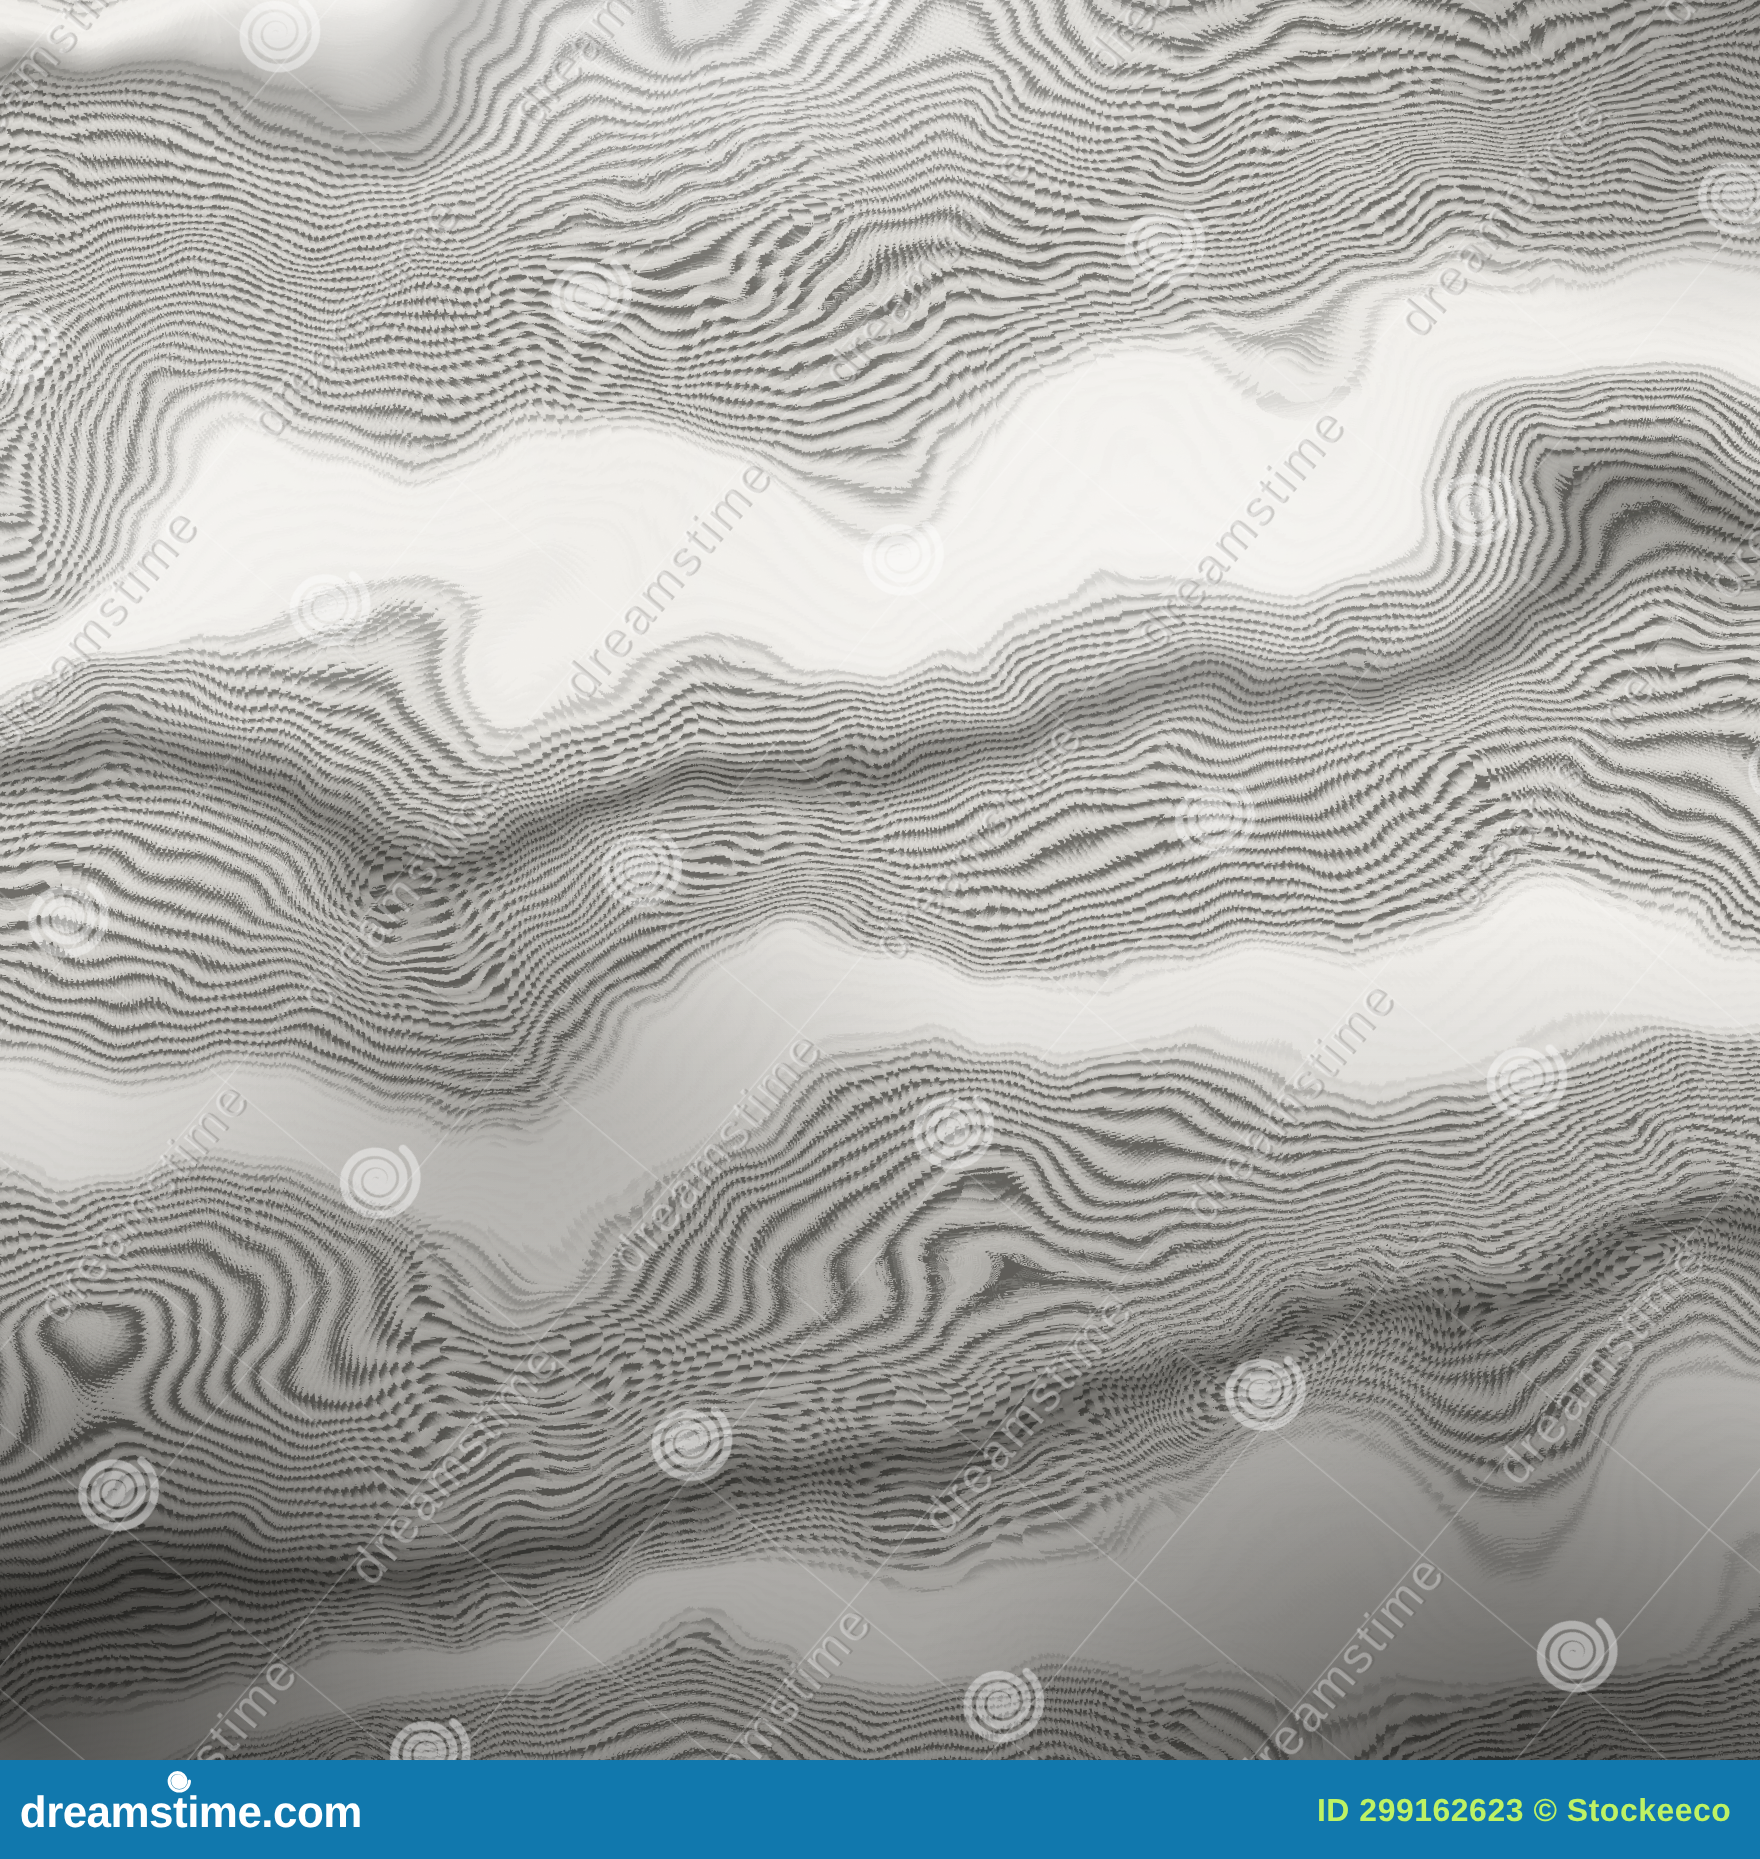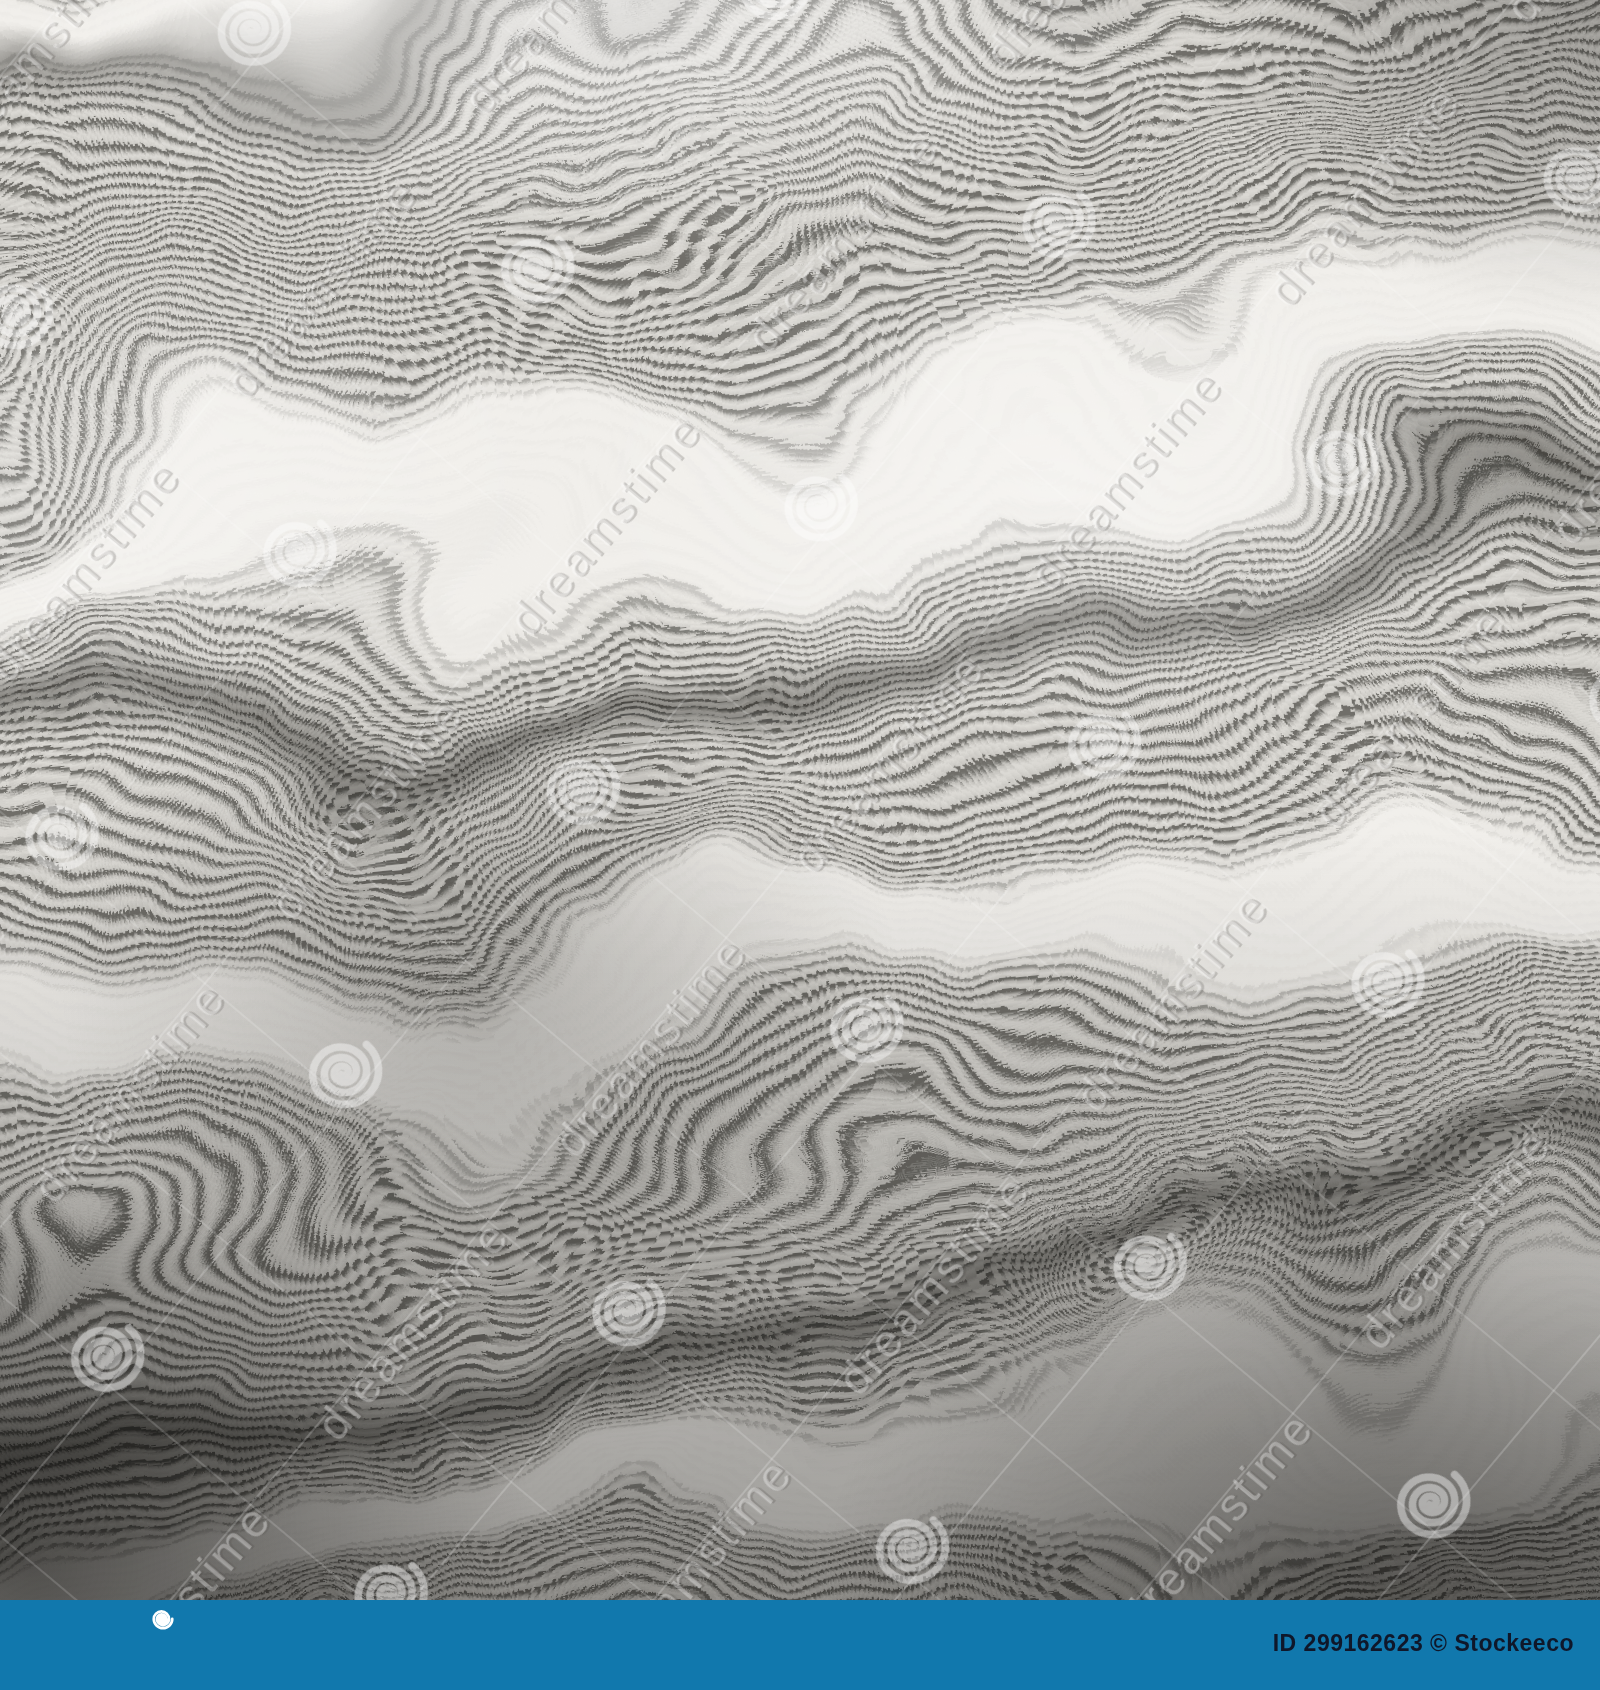--- a/index.html
+++ b/index.html
@@ -46,22 +46,22 @@
       radial-gradient(700px 420px at 8% 30%,  rgba(255,255,255,0.25), rgba(255,255,255,0) 60%);
   }
 
   .wm-svg { position:absolute; inset:0; pointer-events:none; }
 
   
   .footer-bar { position:absolute; left:0; bottom:0; width:1600px; height:90px; background:#1178ad; }
   .logo { position:absolute; left:18px; top:28px; font-size:40px; font-weight:700;
           letter-spacing:-0.5px; color:#ffffff; line-height:1; }
   .logo-spiral { position:absolute; left:151px; top:7px; }
-  .credit { position:absolute; right:26px; top:32px; font-size:23px; font-weight:700;
-            color:#0f172a; letter-spacing:0.5px; line-height:1; }
+  .credit { position:absolute; right:26px; top:32px; font-size:29px; font-weight:700;
+            color:#bef264; letter-spacing:0.5px; line-height:1; }
 </style>
 </head>
 <body>
 
 <div class="stage">
 
   <svg width="0" height="0" style="position:absolute" aria-hidden="true">
     <defs>
       <filter id="warp" x="-15%" y="-15%" width="130%" height="130%">
         <feTurbulence type="fractalNoise" baseFrequency="0.0022 0.0031" numOctaves="2" seed="7" result="big"></feTurbulence>
@@ -86,19 +86,20 @@
           <text x="12" y="122" font-size="46" letter-spacing="3" font-weight="400" fill="rgba(74,73,70,0.28)">dreamstime</text>
           <text x="10" y="120" font-size="46" letter-spacing="3" font-weight="400" fill="rgba(255,255,255,0.40)">dreamstime</text>
           <use href="#spiral-shape" transform="translate(300,255) scale(0.85)"></use>
         </pattern>
       </defs>
       <rect width="1600" height="1600" fill="url(#wmtile)" opacity="0.85"></rect>
     </svg>
   </div>
 
   <div class="footer-bar">
+    <div class="logo">dreamstime.com</div>
     <svg class="logo-spiral" width="24" height="24" viewBox="-52 -52 104 104">
       <path d="M 40 0 A 40 40 0 1 1 -40 0 A 33 33 0 1 1 26 0 A 26 26 0 1 1 -26 0 A 20 20 0 1 1 14 0 A 14 14 0 1 1 -14 0 A 9 9 0 1 1 4 0 A 5 5 0 1 1 -6 0" fill="none" stroke="#ffffff" stroke-width="12" stroke-linecap="round"></path>
     </svg>
     <div class="credit">ID 299162623 © Stockeeco</div>
   </div>
 
 </div>
 
 </body></html>

